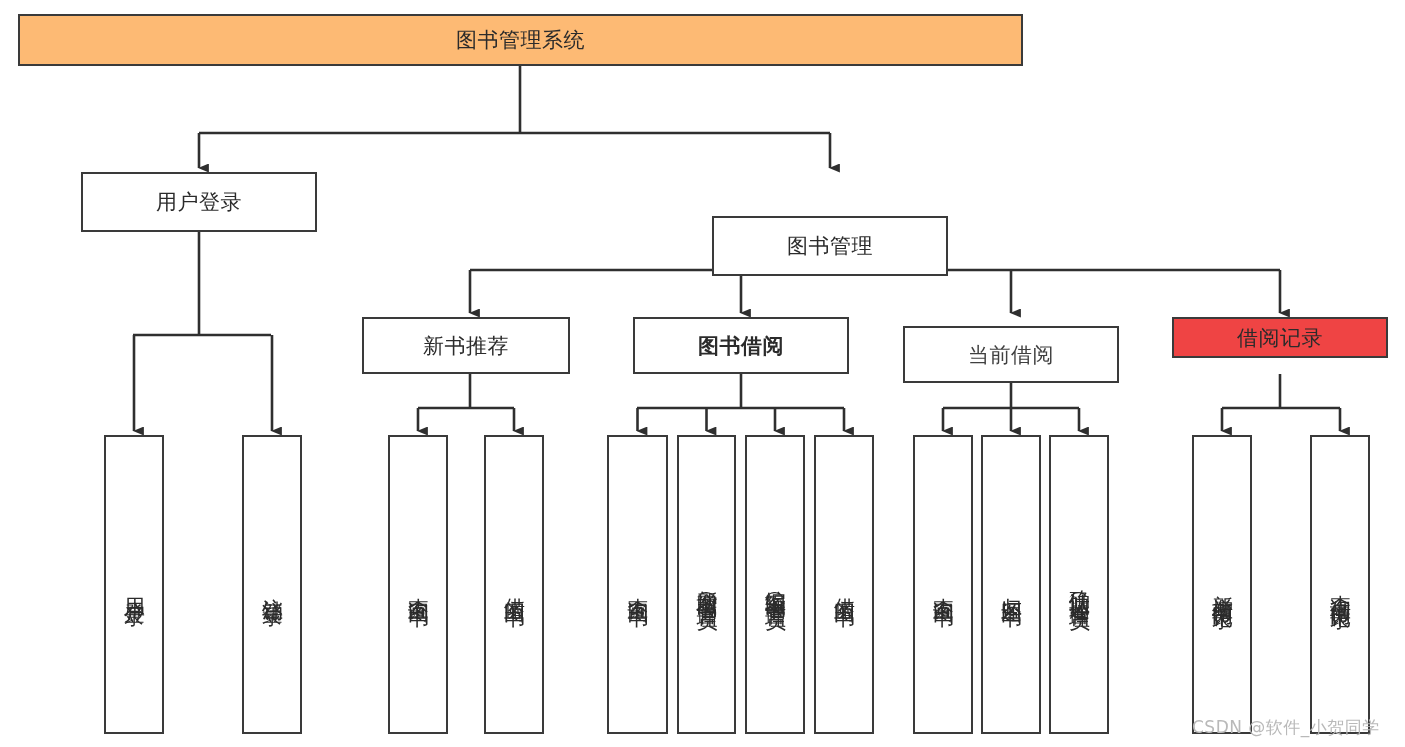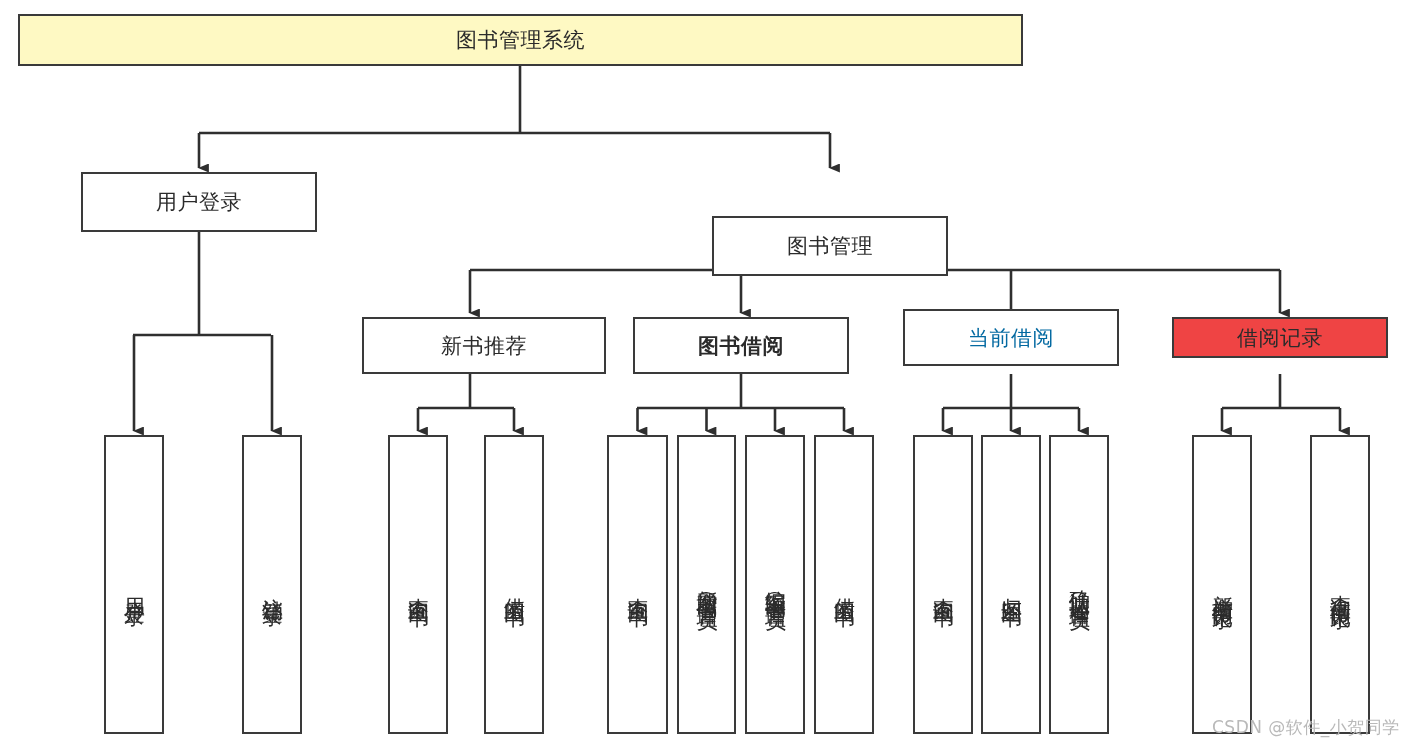--- a/index.html
+++ b/index.html
@@ -47,21 +47,20 @@
     line-height: 1;
     white-space: nowrap;
     padding-top: 4px;
   }
   .watermark {
     position: absolute;
     font-size: 17px;
     color: #b9b9b9;
     white-space: nowrap;
     letter-spacing: 0.5px;
-    margin-left: 20px;
   }
 </style>
 </head>
 <body>
 
 <div id="canvas">
 
   <svg id="wires" viewBox="0 0 1405 747" xmlns="http://www.w3.org/2000/svg">
     <defs>
       <marker id="arrow" viewBox="0 0 10 12" refX="5" refY="11" markerWidth="9" markerHeight="11" orient="auto-start-reverse" markerUnits="userSpaceOnUse">
@@ -99,36 +98,36 @@
         <path d="M1011,408 L1011,431" marker-end="url(#arrow)"></path>
         <path d="M1079,408 L1079,431" marker-end="url(#arrow)"></path>
         <path d="M1280,374 L1280,408"></path>
         <path d="M1222,408 L1340,408"></path>
         <path d="M1222,408 L1222,431" marker-end="url(#arrow)"></path>
         <path d="M1340,408 L1340,431" marker-end="url(#arrow)"></path>
       </g>
   </svg>
 
   <div id="nodes-layer">
-      <div class="node node-h" style="left: 18px; top: 14px; width: 1005px; height: 52px; border-color: rgb(58, 58, 58); background: #fef9c3; color: rgb(43, 43, 43);">
+      <div class="node node-h" style="left: 18px; top: 14px; width: 1005px; height: 52px; border-color: rgb(58, 58, 58); background: #fdba74; color: rgb(43, 43, 43);">
         <span>图书管理系统</span>
       </div>
       <div class="node node-h" style="left: 81px; top: 172px; width: 236px; height: 60px; border-color: rgb(58, 58, 58); background: rgb(255, 255, 255); color: rgb(43, 43, 43);">
         <span>用户登录</span>
       </div>
       <div class="node node-h" style="left: 712px; top: 172px; width: 236px; height: 60px; border-color: rgb(58, 58, 58); background: rgb(255, 255, 255); color: rgb(43, 43, 43); margin-top: 44px;">
         <span>图书管理</span>
       </div>
-      <div class="node node-h" style="left: 362px; top: 317px; width: 244px; height: 57px; border-color: rgb(58, 58, 58); background: rgb(255, 255, 255); color: rgb(43, 43, 43); align-items: center;">
+      <div class="node node-h" style="left: 362px; top: 317px; width: 208px; height: 57px; border-color: rgb(58, 58, 58); background: rgb(255, 255, 255); color: rgb(43, 43, 43); align-items: center;">
         <span>新书推荐</span>
       </div>
       <div class="node node-h" style="left: 633px; top: 317px; width: 216px; height: 57px; border-color: rgb(58, 58, 58); background: rgb(255, 255, 255); color: rgb(43, 43, 43); font-weight: bold;">
         <span>图书借阅</span>
       </div>
-      <div class="node node-h" style="left: 903px; top: 309px; width: 216px; height: 57px; border-color: rgb(58, 58, 58); background: rgb(255, 255, 255); color: #0369a1;">
+      <div class="node node-h" style="left: 903px; top: 326px; width: 216px; height: 57px; border-color: rgb(58, 58, 58); background: rgb(255, 255, 255); color: #404040;">
         <span>当前借阅</span>
       </div>
       <div class="node node-h" style="left: 1172px; top: 317px; width: 216px; height: 41px; border-color: rgb(58, 58, 58); background: #ef4444; color: rgb(43, 43, 43);">
         <span>借阅记录</span>
       </div>
       <div class="node node-v" style="left: 104px; top: 435px; width: 60px; height: 299px; border-color: rgb(58, 58, 58); background: rgb(255, 255, 255); color: rgb(43, 43, 43);">
         <span>用户登录</span>
       </div>
       <div class="node node-v" style="left: 242px; top: 435px; width: 60px; height: 299px; border-color: rgb(58, 58, 58); background: rgb(255, 255, 255); color: rgb(43, 43, 43);">
         <span>注销登录</span>

